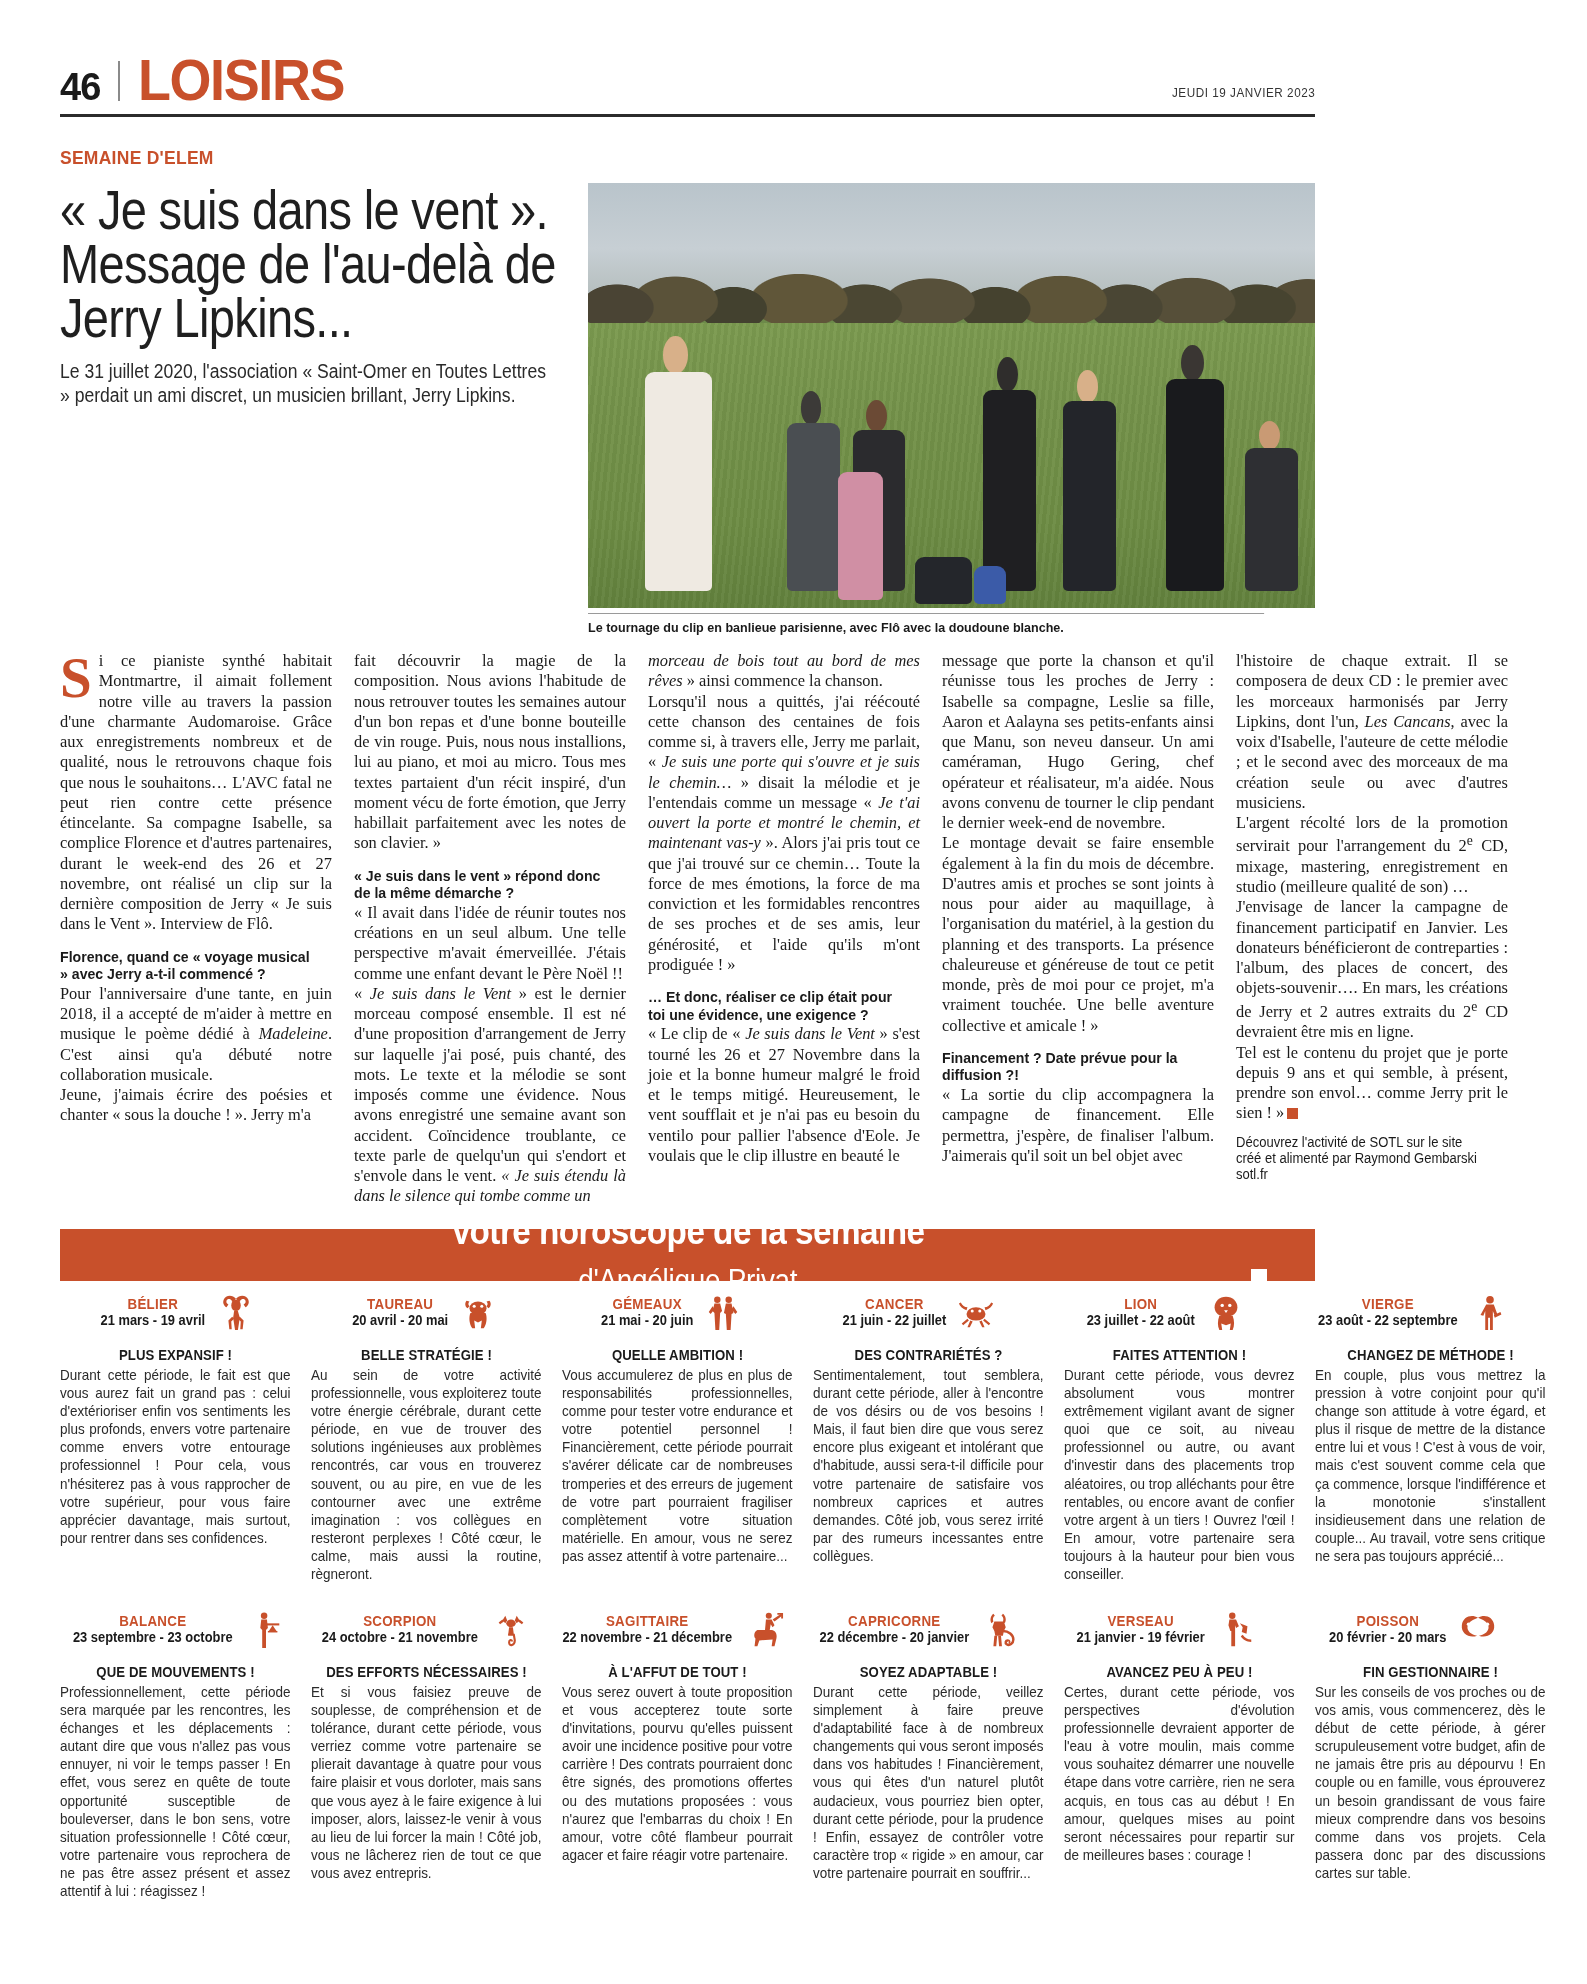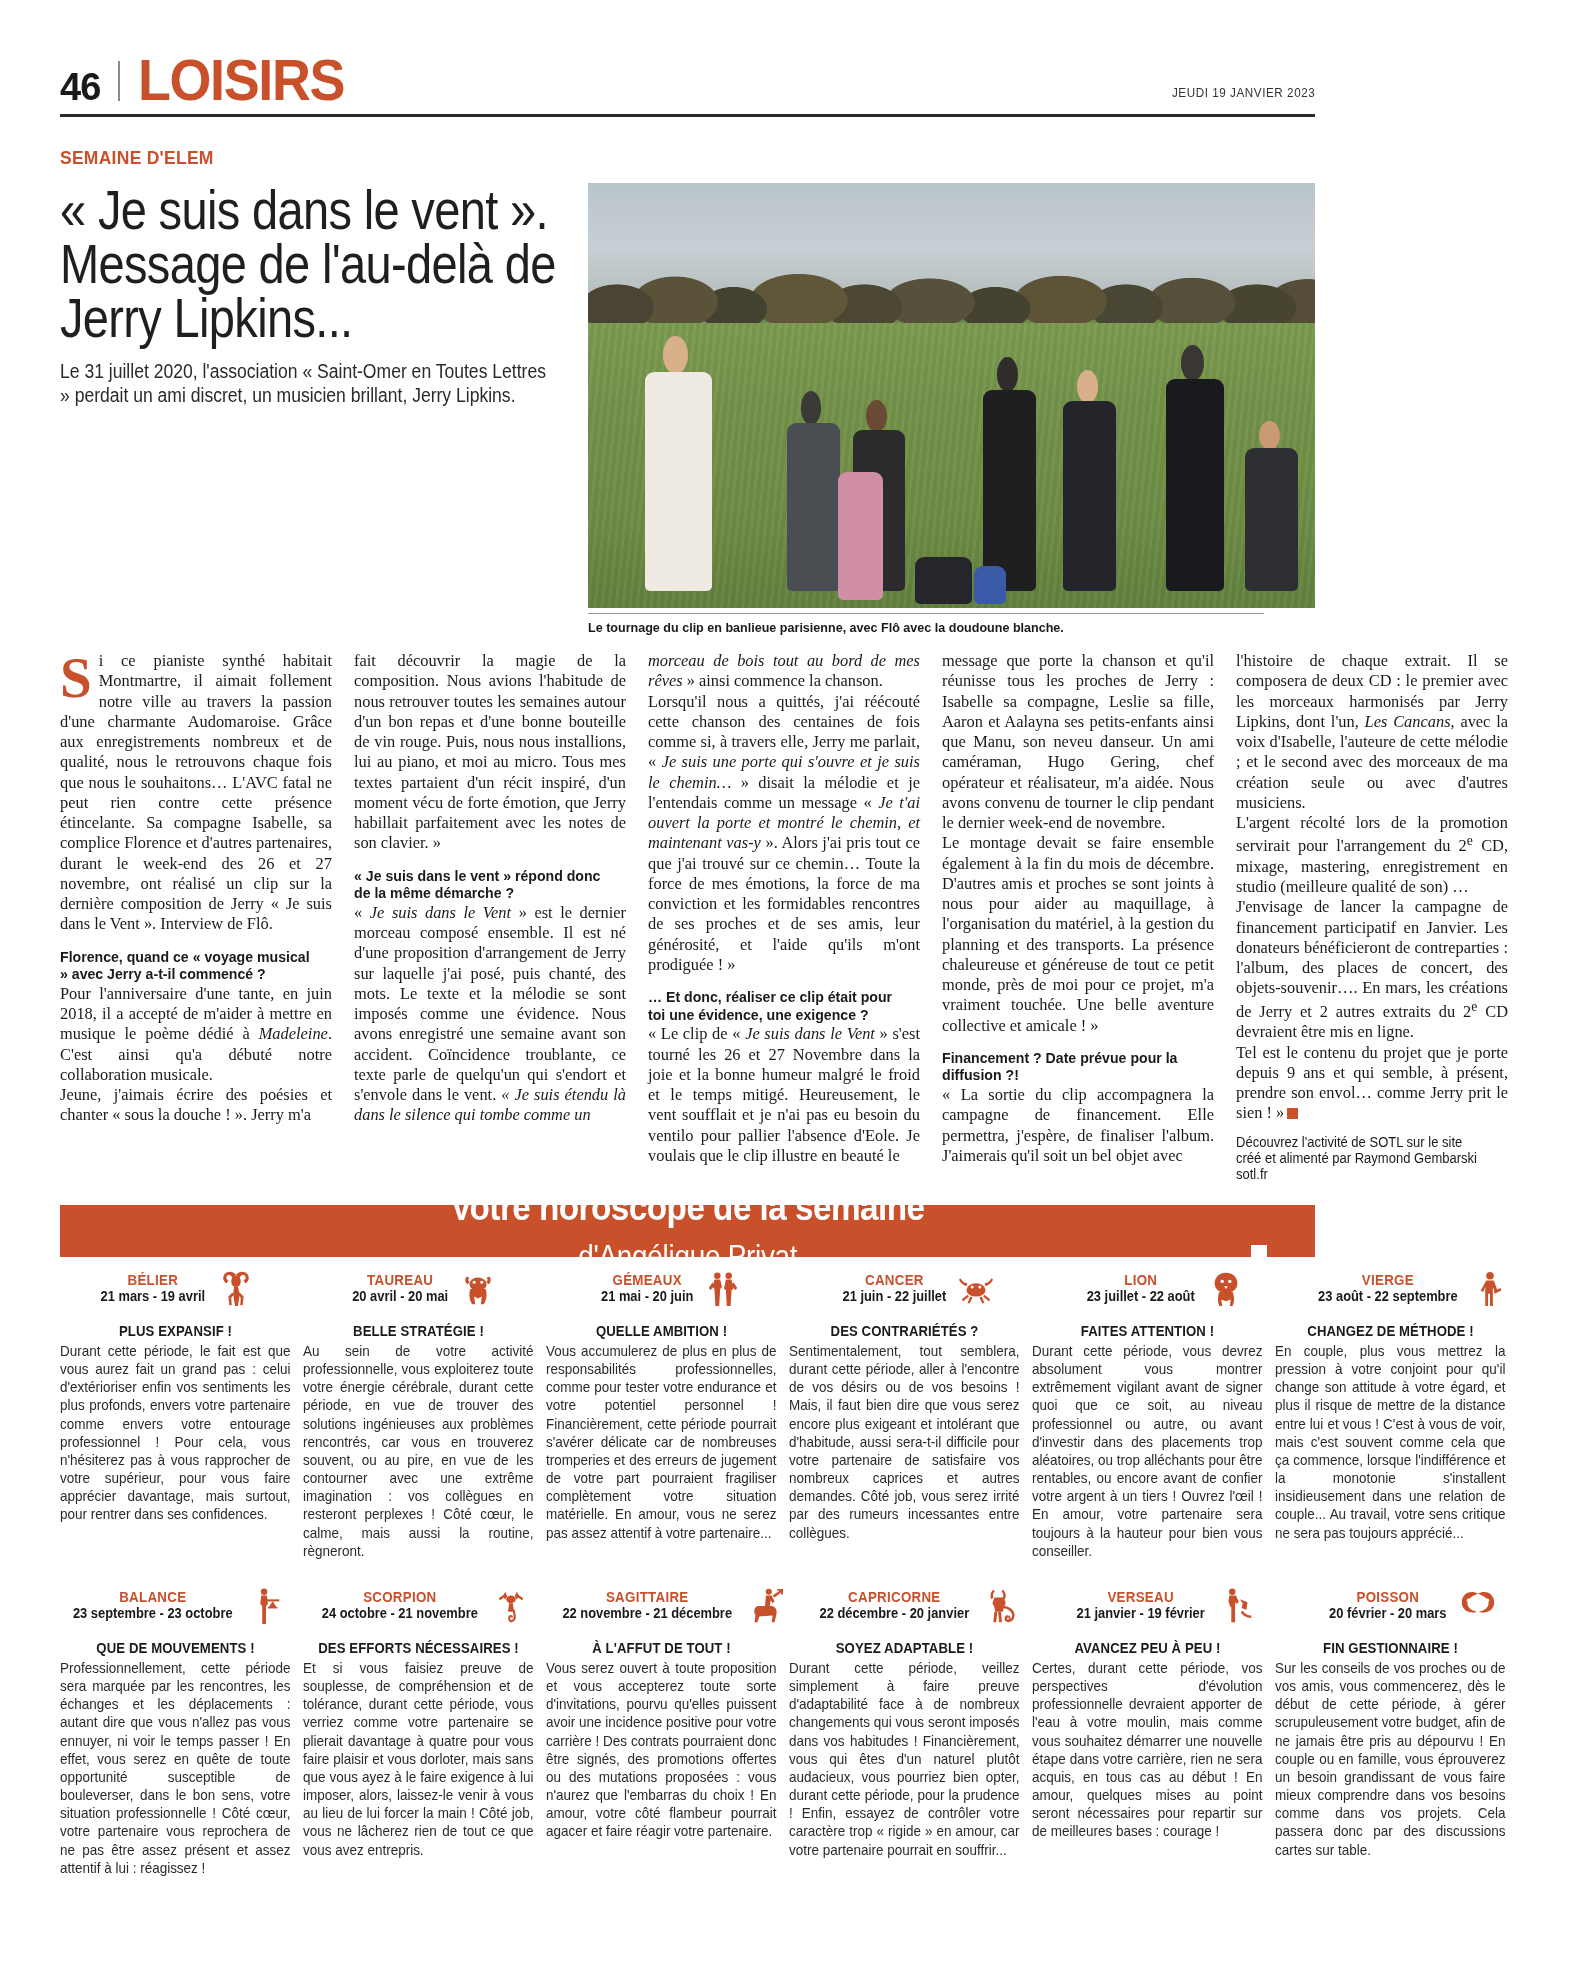--- a/index.html
+++ b/index.html
@@ -78,21 +78,21 @@
   .banner-notch{position:absolute;right:48px;bottom:-1px;width:16px;height:13px;background:#fff;}
 
   .sign-row{display:flex;gap:16px;margin-top:12px;}
   .sign-cell{width:231px;flex:0 0 231px;display:flex;align-items:center;justify-content:center;gap:7px;}
   .sign-txt{text-align:center;line-height:1.1;transform:scaleX(.92);}
   .sign-name{font-family:"Liberation Sans",sans-serif;font-weight:bold;font-size:14.5px;color:#C8502B;letter-spacing:.3px;}
   .sign-dates{font-family:"Liberation Sans",sans-serif;font-weight:bold;font-size:14px;color:#1a1a1a;}
   .sign-ico{width:38px;height:40px;flex:0 0 38px;}
   .sign-ico svg{width:100%;height:100%;display:block;}
 
-  .horo-row{display:flex;gap:12px;margin-top:14px;}
+  .horo-row{display:flex;gap:20px;margin-top:14px;}
   .horo-cell{width:231px;flex:0 0 231px;}
   .horo-head{font-family:"Liberation Sans",sans-serif;font-weight:bold;font-size:14px;text-align:center;margin-bottom:3px;letter-spacing:.1px;transform:scaleX(.94);}
   .horo-body{font-family:"Liberation Sans",sans-serif;font-size:14.2px;line-height:1.28;text-align:justify;text-justify:inter-word;hyphens:auto;color:#2a2a2a;transform:scaleX(.95);transform-origin:left top;width:105%;}
 </style>
 </head>
 <body>
 
 <div class="page">
 
   <div class="masthead">
@@ -167,20 +167,21 @@
     <div class="col">
       <p class="dropcap">Si ce pianiste synthé habitait Montmartre, il aimait follement notre ville au travers la passion d'une charmante Audomaroise. Grâce aux enregistrements nombreux et de qualité, nous le retrouvons chaque fois que nous le souhaitons… L'AVC fatal ne peut rien contre cette présence étincelante. Sa compagne Isabelle, sa complice Florence et d'autres partenaires, durant le week-end des 26 et 27 novembre, ont réalisé un clip sur la dernière composition de Jerry « Je suis dans le Vent ». Interview de Flô.</p>
       <p class="q">Florence, quand ce « voyage musical » avec Jerry a-t-il commencé ?</p>
       <p><span>Pour l'anniversaire d'une tante, en juin 2018, il a accepté de m'aider à mettre en musique le poème dédié à </span><em>Madeleine</em><span>. C'est ainsi qu'a débuté notre collaboration musicale.</span></p>
       <p>Jeune, j'aimais écrire des poésies et chanter « sous la douche ! ». Jerry m'a</p>
     </div>
 
     <div class="col">
       <p>fait découvrir la magie de la composition. Nous avions l'habitude de nous retrouver toutes les semaines autour d'un bon repas et d'une bonne bouteille de vin rouge. Puis, nous nous installions, lui au piano, et moi au micro. Tous mes textes partaient d'un récit inspiré, d'un moment vécu de forte émotion, que Jerry habillait parfaitement avec les notes de son clavier. »</p>
       <p class="q">« Je suis dans le vent » répond donc de la même démarche ?</p>
+      <p>« Il avait dans l'idée de réunir toutes nos créations en un seul album. Une telle perspective m'avait émerveillée. J'étais comme une enfant devant le Père Noël !!</p>
       <p><span>« </span><em>Je suis dans le Vent</em><span> » est le dernier morceau composé ensemble. Il est né d'une proposition d'arrangement de Jerry sur laquelle j'ai posé, puis chanté, des mots. Le texte et la mélodie se sont imposés comme une évidence. Nous avons enregistré une semaine avant son accident. Coïncidence troublante, ce texte parle de quelqu'un qui s'endort et s'envole dans le vent. </span><em>« Je suis étendu là dans le silence qui tombe comme un</em></p>
     </div>
 
     <div class="col">
       <p><em>morceau de bois tout au bord de mes rêves</em><span> » ainsi commence la chanson.</span></p>
       <p><span>Lorsqu'il nous a quittés, j'ai réécouté cette chanson des centaines de fois comme si, à travers elle, Jerry me parlait, « </span><em>Je suis une porte qui s'ouvre et je suis le chemin…</em><span> » disait la mélodie et je l'entendais comme un message « </span><em>Je t'ai ouvert la porte et montré le chemin, et maintenant vas-y</em><span> ». Alors j'ai pris tout ce que j'ai trouvé sur ce chemin… Toute la force de mes émotions, la force de ma conviction et les formidables rencontres de ses proches et de ses amis, leur générosité, et l'aide qu'ils m'ont prodiguée ! »</span></p>
       <p class="q">… Et donc, réaliser ce clip était pour toi une évidence, une exigence ?</p>
       <p><span>« Le clip de « </span><em>Je suis dans le Vent</em><span> » s'est tourné les 26 et 27 Novembre dans la joie et la bonne humeur malgré le froid et le temps mitigé. Heureusement, le vent soufflait et je n'ai pas eu besoin du ventilo pour pallier l'absence d'Eole. Je voulais que le clip illustre en beauté le</span></p>
     </div>
 

